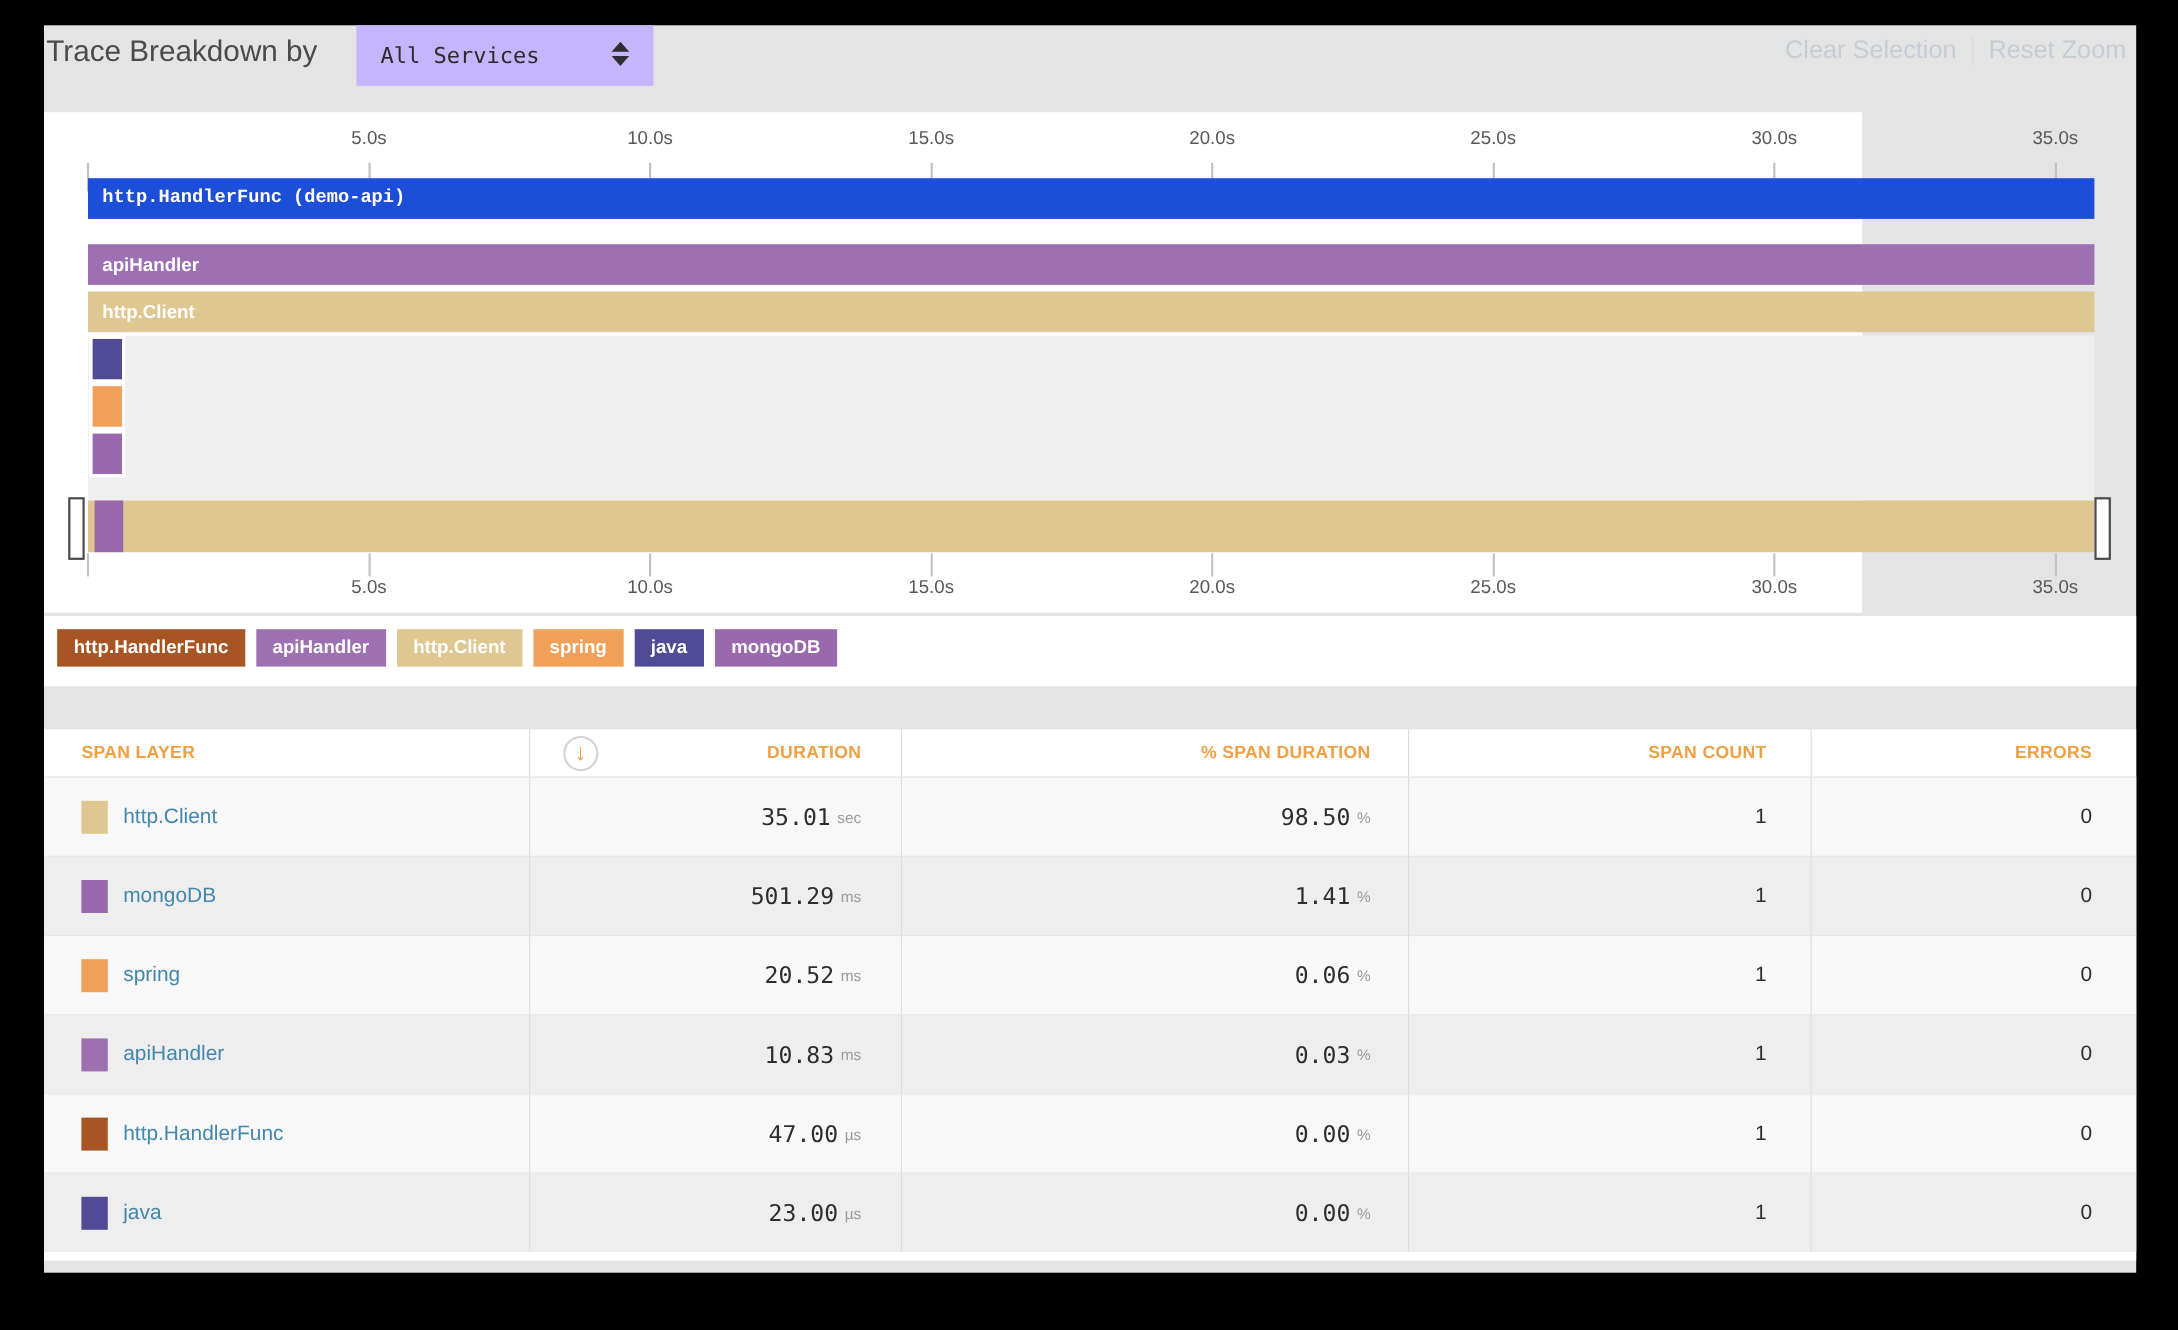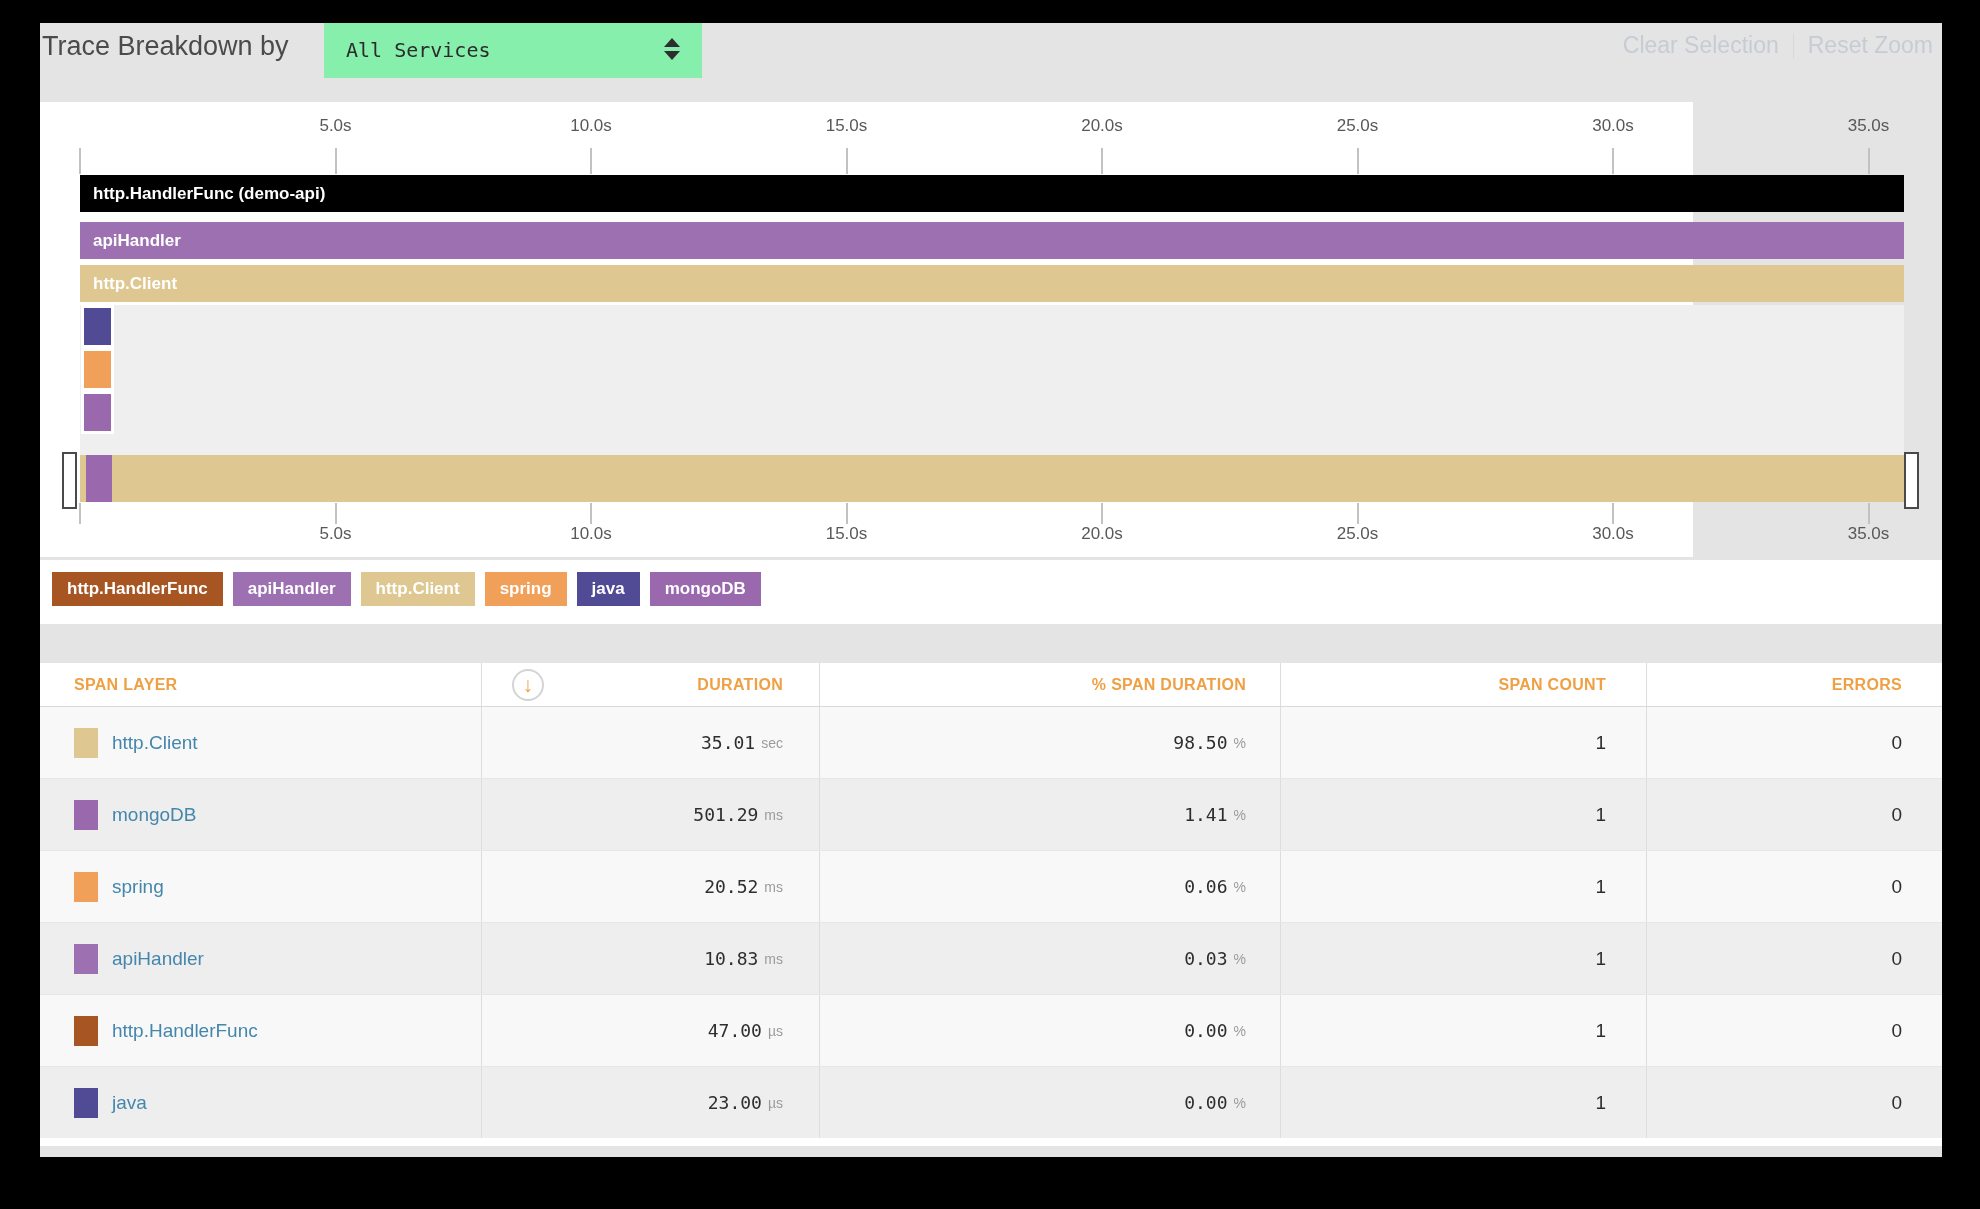--- a/index.html
+++ b/index.html
@@ -3,21 +3,21 @@
 <meta charset="utf-8">
 <style>
   html,body{margin:0;padding:0;background:#000;}
   .frame{position:relative;width:1980px;height:1209px;background:#000;overflow:hidden;
          font-family:"Liberation Sans",sans-serif;}
   .app{position:absolute;left:40px;top:23px;width:1902px;height:1134px;background:#e4e4e4;}
 
   
   .topbar{position:absolute;left:0;top:0;width:100%;height:79px;}
   .title{position:absolute;left:2px;top:8px;font-size:27px;color:#4b4b4b;}
-  .select{position:absolute;left:284px;top:0;width:378px;height:55px;background:#86efac;cursor:pointer;}
+  .select{position:absolute;left:284px;top:0;width:270px;height:55px;background:#c4b5fd;cursor:pointer;}
   .select .val{position:absolute;left:22px;top:0;line-height:55px;font-size:20px;color:#2b2b2b;}
   .updown{position:absolute;right:22px;top:15px;display:flex;flex-direction:column;gap:4px;}
   .updown .up{width:0;height:0;border-left:8px solid transparent;border-right:8px solid transparent;border-bottom:9px solid #2e2e2e;}
   .updown .dn{width:0;height:0;border-left:8px solid transparent;border-right:8px solid transparent;border-top:9px solid #2e2e2e;}
   .actions{position:absolute;right:9px;top:9px;display:flex;align-items:center;font-size:23px;color:#c7ccd4;}
   .vdiv{width:1px;height:26px;background:#d6d9dc;margin:0 14px;}
 
   
   .chart{position:absolute;left:0;top:79px;width:1653px;height:455px;background:#fff;}
   .tick{position:absolute;width:2px;background:#c2c2c2;}
@@ -62,21 +62,21 @@
   .trow{display:flex;height:71px;border-top:1px solid #e6e6e6;}
   #rows .trow:first-child{border-top:0;}
   .trow.odd{background:#f8f8f8;}
   .trow.even{background:#efeeee;}
   .td.c1{padding-left:34px;}
   .td.c2{justify-content:flex-end;padding-right:36px;}
   .td.c3{justify-content:flex-end;padding-right:34px;}
   .td.c4,.td.c5{justify-content:flex-end;padding-right:40px;font-size:19px;color:#2e2e2e;}
   .swatch{width:24px;height:30px;margin-right:14px;flex:none;}
   .layerlink{font-size:19px;color:#4487ac;cursor:pointer;}
-  .val{font-family:"DejaVu Sans Mono",monospace;font-size:18px;color:#2e2e2e;}
+  .val{font-family:"DejaVu Sans Mono",monospace;font-size:21px;color:#2e2e2e;}
   .unit{font-size:14px;color:#9b9b9b;margin-left:6px;}
 </style>
 </head>
 <body>
 
 <div class="frame">
   <div class="app">
 
     <div class="topbar">
       <span class="title">Trace Breakdown by</span>
@@ -107,21 +107,21 @@
           <div class="axlabel" style="left: 1062px;">20.0s</div>
           <div class="tick" style="left: 1316.5px;"></div>
           <div class="axlabel" style="left: 1317.5px;">25.0s</div>
           <div class="tick" style="left: 1572px;"></div>
           <div class="axlabel" style="left: 1573px;">30.0s</div>
           <div class="tick" style="left: 1827.5px;"></div>
           <div class="axlabel" style="left: 1828.5px;">35.0s</div>
         </div>
       <div class="grayblock"></div>
       <div id="bars">
-          <div class="bar full" style="top: 73px; background: #000000;">
+          <div class="bar full" style="top: 60px; background: #1d4ed8; font-family: Liberation Mono, monospace;">
             <span class="barlabel">http.HandlerFunc (demo-api)</span>
           </div>
           <div class="bar full" style="top: 120px; background: rgb(157, 113, 177);">
             <span class="barlabel">apiHandler</span>
           </div>
           <div class="bar full" style="top: 163px; background: rgb(223, 199, 145);">
             <span class="barlabel">http.Client</span>
           </div>
           <div class="bar small" style="top: 206px; background: rgb(81, 75, 150);"></div>
           <div class="bar small" style="top: 249px; background: rgb(240, 160, 88);"></div>

